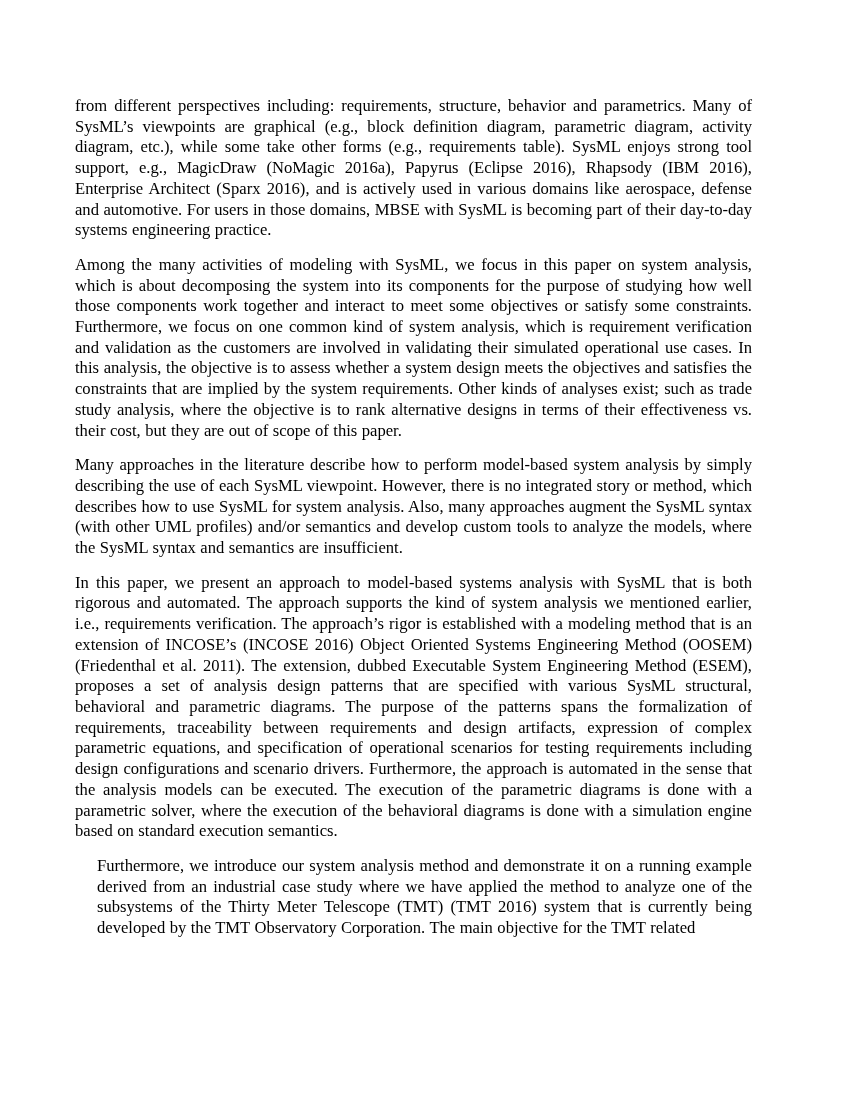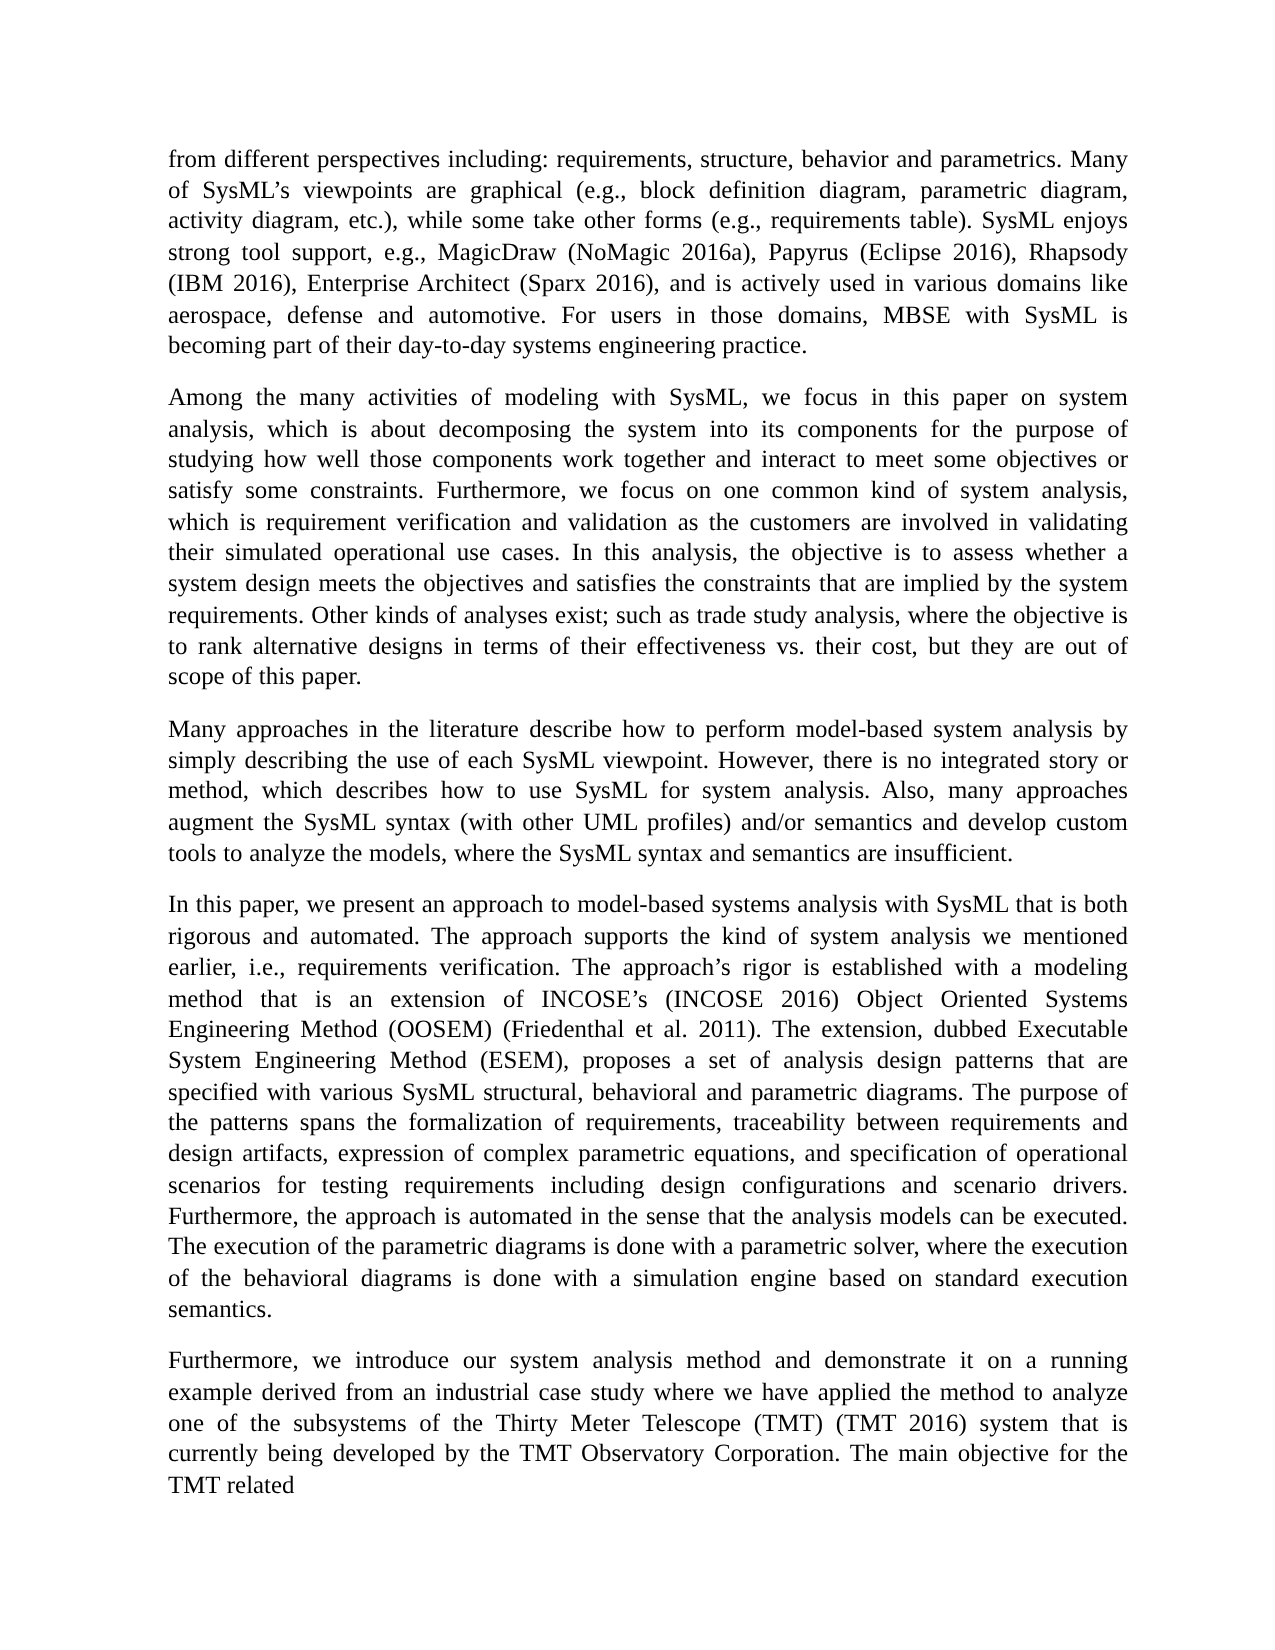--- a/index.html
+++ b/index.html
@@ -12,34 +12,35 @@
     height: 1100px;
     background: #ffffff;
     overflow: hidden;
   }
   
   .page {
     box-sizing: border-box;
     width: 850px;
     height: 1100px;
     background: #ffffff;
-    padding: 96px 98px 0 112px; 
+    padding: 96px 98px 0 75px; 
     font-family: "Liberation Serif", "DejaVu Serif", serif;
     color: #000000;
   }
   .para {
     margin: 0 0 14px 0;
     font-size: 16.6px;
     line-height: 20.7px;
     text-align: justify;
     text-justify: inter-word;
     word-spacing: 0.02em;
   }
   .para:last-child {
     margin-bottom: 0;
+    margin-left: 22px;
   }
 </style>
 </head>
 <body>
 
 <div class="page">
   <p class="para">from different perspectives including: requirements, structure, behavior and parametrics.  Many of SysML’s viewpoints are graphical (e.g., block definition diagram, parametric diagram, activity diagram, etc.), while some take other forms (e.g., requirements table). SysML enjoys strong tool support, e.g., MagicDraw (NoMagic 2016a), Papyrus (Eclipse 2016), Rhapsody (IBM 2016), Enterprise Architect (Sparx 2016), and is actively used in various domains like aerospace, defense and automotive. For users in those domains, MBSE with SysML is becoming part of their day-to-day systems engineering practice.</p>
   <p class="para">Among the many activities of modeling with SysML, we focus in this paper on system analysis, which is about decomposing the system into its components for the purpose of studying how well those components work together and interact to meet some objectives or satisfy some constraints. Furthermore, we focus on one common kind of system analysis, which is requirement verification and validation as the customers are involved in validating their simulated operational use cases. In this analysis, the objective is to assess whether a system design meets the objectives and satisfies the constraints that are implied by the system requirements. Other kinds of analyses exist; such as trade study analysis, where the objective is to rank alternative designs in terms of their effectiveness vs. their cost, but they are out of scope of this paper.</p>
   <p class="para">Many approaches in the literature describe how to perform model-based system analysis by simply describing the use of each SysML viewpoint. However, there is no integrated story or method, which describes how to use SysML for system analysis. Also, many approaches augment the SysML syntax (with other UML profiles) and/or semantics and develop custom tools to analyze the models, where the SysML syntax and semantics are insufficient.</p>
   <p class="para">In this paper, we present an approach to model-based systems analysis with SysML that is both rigorous and automated. The approach supports the kind of system analysis we mentioned earlier, i.e., requirements verification. The approach’s rigor is established with a modeling method that is an extension of INCOSE’s (INCOSE 2016) Object Oriented Systems Engineering Method (OOSEM) (Friedenthal et al. 2011). The extension, dubbed Executable System Engineering Method (ESEM), proposes a set of analysis design patterns that are specified with various SysML structural, behavioral and parametric diagrams. The purpose of the patterns spans the formalization of requirements, traceability between requirements and design artifacts, expression of complex parametric equations, and specification of operational scenarios for testing requirements including design configurations and scenario drivers. Furthermore, the approach is automated in the sense that the analysis models can be executed. The execution of the parametric diagrams is done with a parametric solver, where the execution of the behavioral diagrams is done with a simulation engine based on standard execution semantics.</p>

